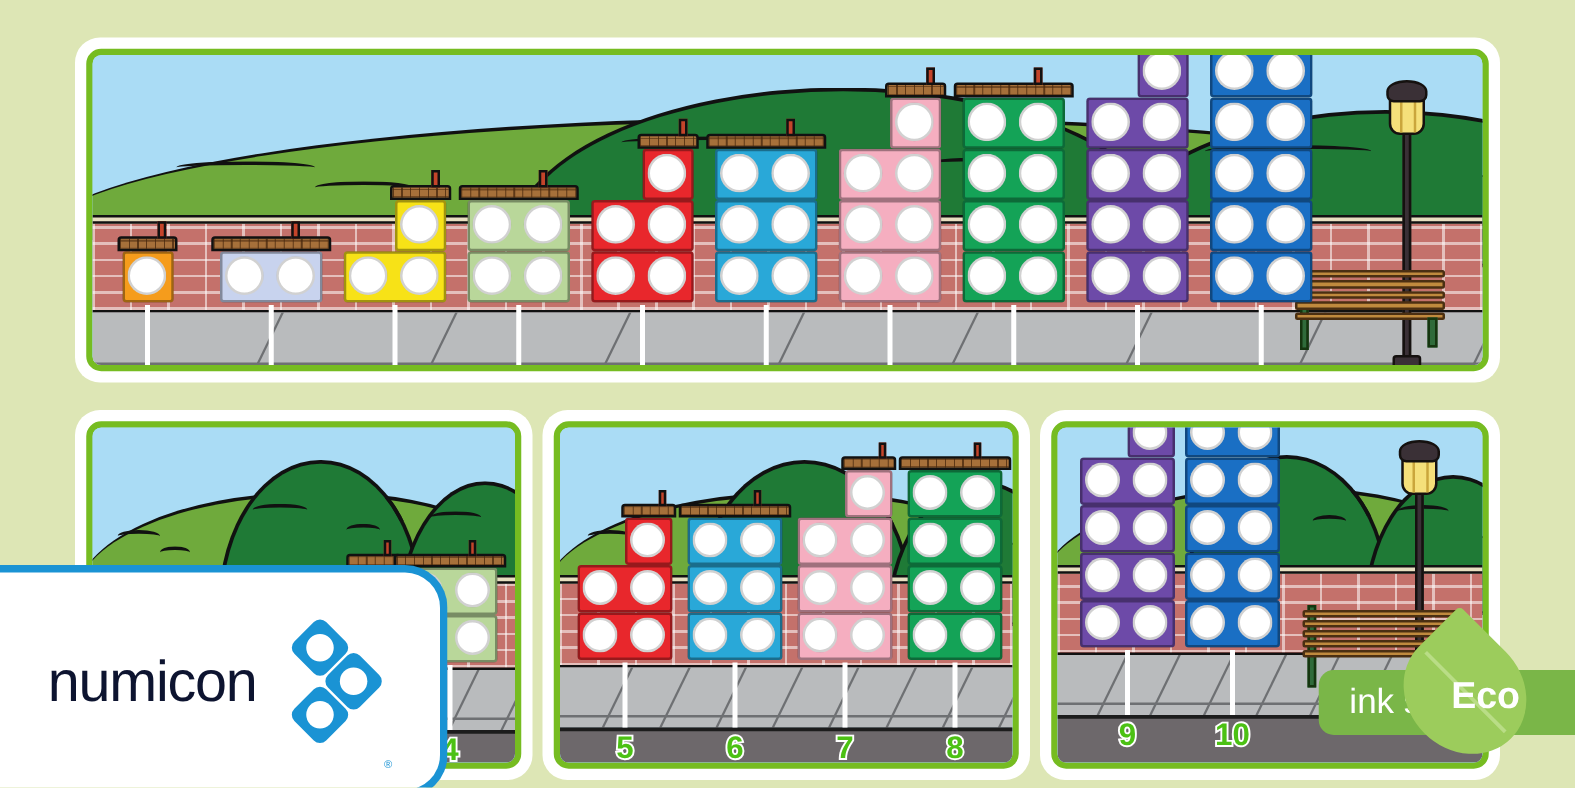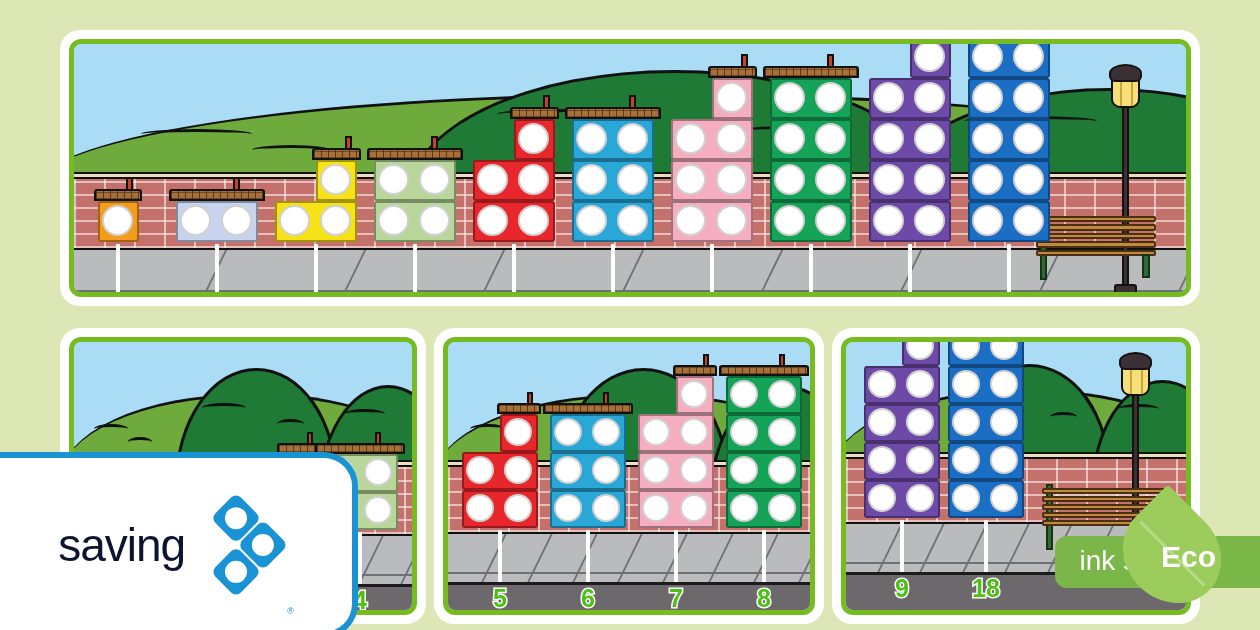--- a/index.html
+++ b/index.html
@@ -557,27 +557,27 @@
             <div class="hole" style="left:4px; top:118px; width:28px; height:28px;"></div>
             <div class="hole" style="left:42px; top:118px; width:28px; height:28px;"></div>
             <div class="hole" style="left:4px; top:80px; width:28px; height:28px;"></div>
             <div class="hole" style="left:42px; top:80px; width:28px; height:28px;"></div>
             <div class="hole" style="left:4px; top:42px; width:28px; height:28px;"></div>
             <div class="hole" style="left:42px; top:42px; width:28px; height:28px;"></div>
             <div class="hole" style="left:4px; top:4px; width:28px; height:28px;"></div>
             <div class="hole" style="left:42px; top:4px; width:28px; height:28px;"></div>
           </div>
           <div class="tick" style="left:138px; top:178px; height:52px;"></div>
-          <div class="numlabel" style="left:117px; top:234px; width:46px; font-size:25px;">18</div>
+          <div class="numlabel" style="left:117px; top:234px; width:46px; font-size:25px;">10</div>
         </div>
     </div>
   </div>
 
   <div id="numicon-card">
-    <span id="numicon-wordmark">saving</span>
+    <span id="numicon-wordmark">numicon</span>
     <div class="numicon-diamond">
       <div class="nd-body">
         <div class="nd-cell" style="left:0;   top:0;"></div>
         <div class="nd-cell" style="left:38px; top:0;"></div>
         <div class="nd-cell" style="left:38px; top:38px;"></div>
         <div class="nd-hole" style="left:7px;  top:7px;"></div>
         <div class="nd-hole" style="left:45px; top:7px;"></div>
         <div class="nd-hole" style="left:45px; top:45px;"></div>
       </div>
     </div>

